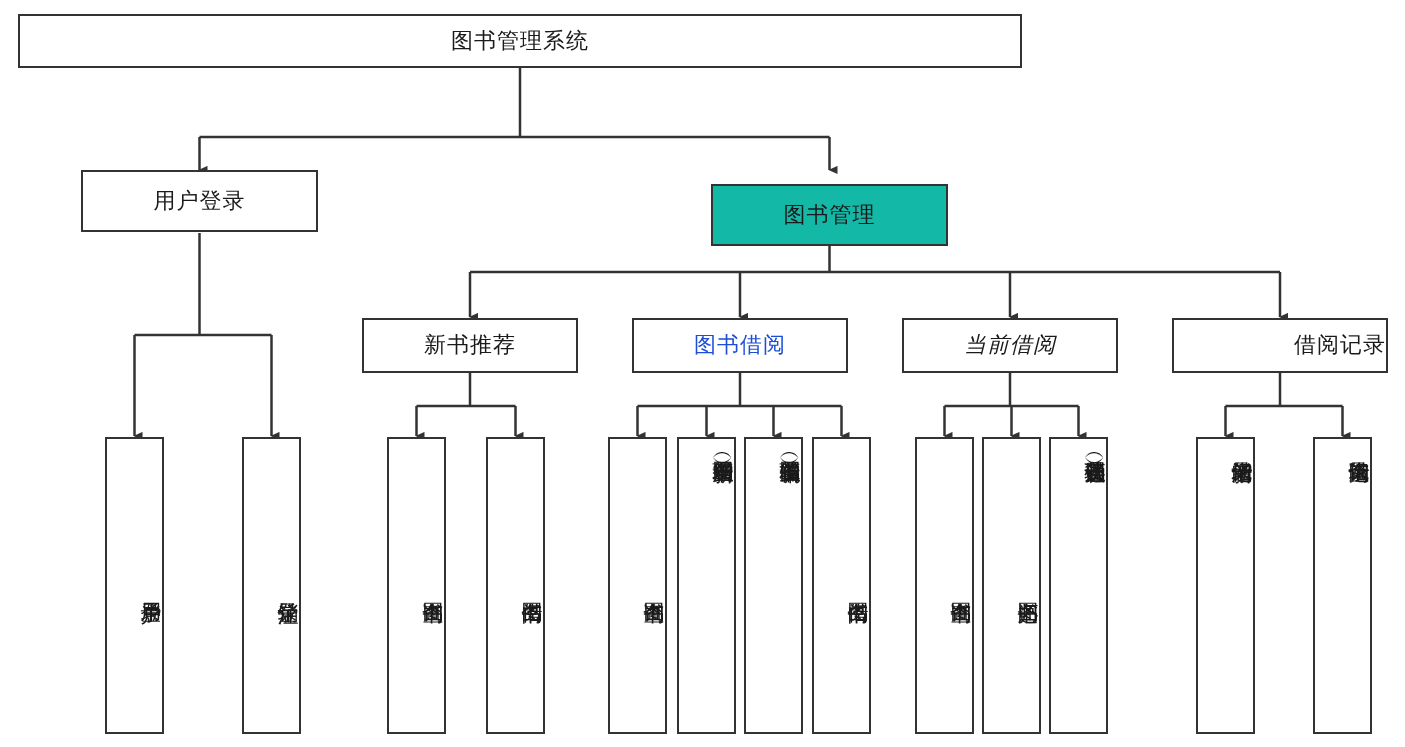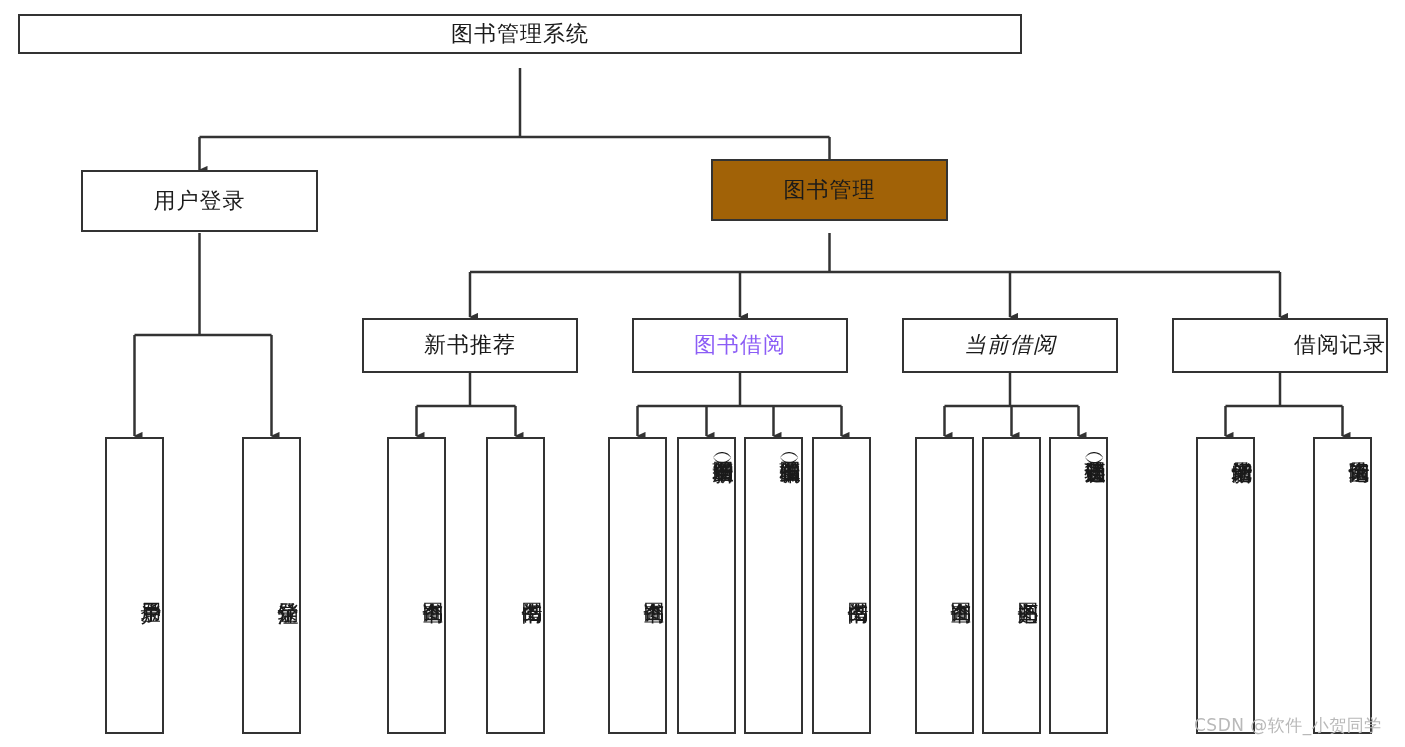--- a/index.html
+++ b/index.html
@@ -112,33 +112,33 @@
         <line x1="944.5" y1="406" x2="944.5" y2="436" stroke="#333333" stroke-width="2.5" marker-end="url(#arrowhead)"></line>
         <line x1="1011.5" y1="406" x2="1011.5" y2="436" stroke="#333333" stroke-width="2.5" marker-end="url(#arrowhead)"></line>
         <line x1="1078.5" y1="406" x2="1078.5" y2="436" stroke="#333333" stroke-width="2.5" marker-end="url(#arrowhead)"></line>
         <line x1="1280" y1="373" x2="1280" y2="406" stroke="#333333" stroke-width="2.5"></line>
         <line x1="1225.5" y1="406" x2="1342.5" y2="406" stroke="#333333" stroke-width="2.5"></line>
         <line x1="1225.5" y1="406" x2="1225.5" y2="436" stroke="#333333" stroke-width="2.5" marker-end="url(#arrowhead)"></line>
         <line x1="1342.5" y1="406" x2="1342.5" y2="436" stroke="#333333" stroke-width="2.5" marker-end="url(#arrowhead)"></line>
       </g>
   </svg>
   <div id="nodes-layer">
-      <div class="node-box horizontal" style="left: 18px; top: 14px; width: 1004px; height: 40px; border-color: rgb(51, 51, 51); background: rgb(255, 255, 255); color: rgb(26, 26, 26);">
+      <div class="node-box horizontal" style="left: 18px; top: 14px; width: 1004px; height: 54px; border-color: rgb(51, 51, 51); background: rgb(255, 255, 255); color: rgb(26, 26, 26);">
         <span class="hlabel">图书管理系统</span>
       </div>
       <div class="node-box horizontal" style="left: 81px; top: 170px; width: 237px; height: 62px; border-color: rgb(51, 51, 51); background: rgb(255, 255, 255); color: rgb(26, 26, 26);">
         <span class="hlabel">用户登录</span>
       </div>
-      <div class="node-box horizontal" style="left: 711px; top: 159px; width: 237px; height: 62px; border-color: rgb(51, 51, 51); background: #a16207; color: rgb(26, 26, 26);">
+      <div class="node-box horizontal" style="left: 711px; top: 184px; width: 237px; height: 62px; border-color: rgb(51, 51, 51); background: #14b8a6; color: rgb(26, 26, 26);">
         <span class="hlabel">图书管理</span>
       </div>
       <div class="node-box horizontal" style="left: 362px; top: 318px; width: 216px; height: 55px; border-color: rgb(51, 51, 51); background: rgb(255, 255, 255); color: rgb(26, 26, 26); font-family: Liberation Serif, serif;">
         <span class="hlabel">新书推荐</span>
       </div>
-      <div class="node-box horizontal" style="left: 632px; top: 318px; width: 216px; height: 55px; border-color: rgb(51, 51, 51); background: rgb(255, 255, 255); color: #8b5cf6;">
+      <div class="node-box horizontal" style="left: 632px; top: 318px; width: 216px; height: 55px; border-color: rgb(51, 51, 51); background: rgb(255, 255, 255); color: #1d4ed8;">
         <span class="hlabel">图书借阅</span>
       </div>
       <div class="node-box horizontal" style="left: 902px; top: 318px; width: 216px; height: 55px; border-color: rgb(51, 51, 51); background: rgb(255, 255, 255); color: rgb(26, 26, 26); font-style: italic;">
         <span class="hlabel">当前借阅</span>
       </div>
       <div class="node-box horizontal" style="left: 1172px; top: 318px; width: 216px; height: 55px; border-color: rgb(51, 51, 51); background: rgb(255, 255, 255); color: rgb(26, 26, 26); justify-content: flex-end;">
         <span class="hlabel">借阅记录</span>
       </div>
       <div class="node-box vertical center-text" style="left: 105px; top: 437px; width: 59px; height: 297px; border-color: rgb(51, 51, 51); background: rgb(255, 255, 255); color: rgb(26, 26, 26);">
         <span class="vlabel">用户登录</span>
@@ -173,14 +173,13 @@
       <div class="node-box vertical" style="left: 1049px; top: 437px; width: 59px; height: 297px; border-color: rgb(51, 51, 51); background: rgb(255, 255, 255); color: rgb(26, 26, 26);">
         <span class="vlabel">确认归还（管理员）</span>
       </div>
       <div class="node-box vertical" style="left: 1196px; top: 437px; width: 59px; height: 297px; border-color: rgb(51, 51, 51); background: rgb(255, 255, 255); color: rgb(26, 26, 26);">
         <span class="vlabel">新增借阅记录</span>
       </div>
       <div class="node-box vertical" style="left: 1313px; top: 437px; width: 59px; height: 297px; border-color: rgb(51, 51, 51); background: rgb(255, 255, 255); color: rgb(26, 26, 26);">
         <span class="vlabel">查询借阅记录</span>
       </div>
     </div>
-  <div id="watermark" style="left: 1194px; top: 714px; color: rgb(185, 185, 185);">CSDN @软件_小贺同学</div>
 </div>
 
 </body></html>

